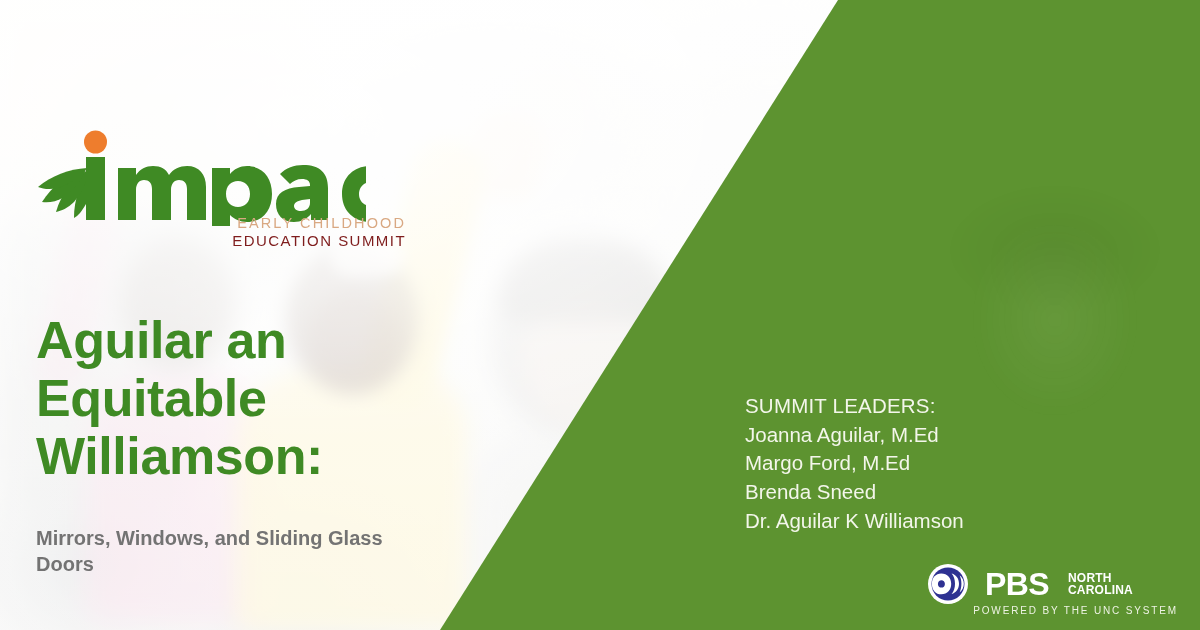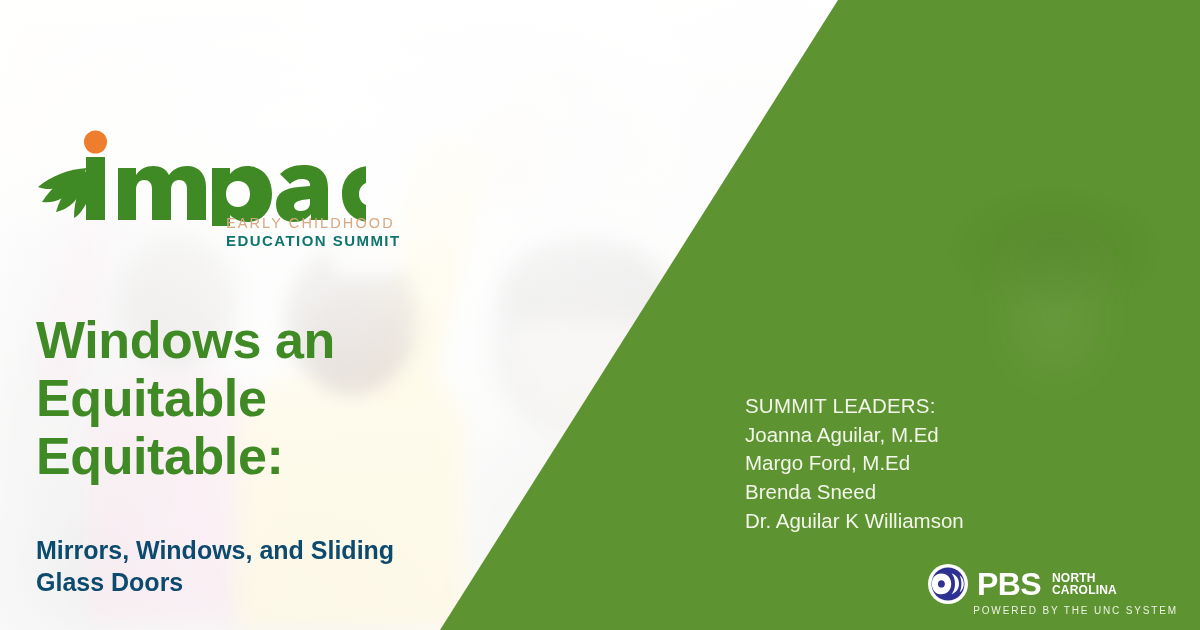--- a/index.html
+++ b/index.html
@@ -117,50 +117,50 @@
       radial-gradient(ellipse 120px 140px at 150px 150px, rgba(255,255,255,.055), rgba(255,255,255,0) 70%),
       radial-gradient(ellipse 150px 90px at 150px 80px, rgba(0,0,0,.05), rgba(0,0,0,0) 72%);
     filter:blur(6px);
   }
 
   
   .logo-impact { position:absolute; left:36px; top:130px; width:330px; height:125px; }
   .logo-word { position:absolute; left:0; top:0; }
   .logo-sub {
     position:absolute; left:190px; top:84px; width:180px;
-    line-height:1.26;
+    text-align:right; line-height:1.26;
   }
   .logo-sub .l1 {
     font-size:14.5px; letter-spacing:2.1px; color:#d9a882; font-weight:400;
   }
   .logo-sub .l2 {
-    font-size:15px; letter-spacing:1.45px; color:#0f766e; font-weight:bold;
+    font-size:15px; letter-spacing:1.45px; color:#7f1d1d; font-weight:normal;
   }
 
   
   .headline {
     position:absolute; left:36px; top:312px; width:400px;
     font-size:52px; line-height:1.115; font-weight:bold;
     color:#3f8a24; letter-spacing:-.4px;
   }
   .subhead {
     position:absolute; left:36px; top:526px; width:380px;
-    font-size:25px; line-height:1.28; font-weight:bold; color:#0c4a6e;margin-top:8px;
+    font-size:20px; line-height:1.28; font-weight:bold; color:#737373;
   }
 
   
   .presenters {
     position:absolute; left:745px; top:392px; width:430px;
     color:#f3f6ea; font-size:20.5px; line-height:1.40;
   }
   .presenters .role { letter-spacing:.2px; }
 
   
   .pbs { position:absolute; left:928px; top:564px; width:250px; height:58px; }
-  .pbs-row { display:flex; align-items:center; gap:9px; height:40px; }
+  .pbs-row { display:flex; align-items:center; gap:17px; height:40px; }
   .pbs-mark { width:40px; height:40px; flex:0 0 40px; }
   .pbs-word {
     font-size:32px; font-weight:bold; color:#ffffff;
     letter-spacing:-.6px; line-height:1;
   }
   .pbs-state {
     display:flex; flex-direction:column; justify-content:center;
     line-height:1.0; margin-left:2px;
   }
   .pbs-state span {
@@ -234,23 +234,23 @@
 
       <path d="M344 38 h9 V22 h19 v16 h13 v15 h-13 v19 c0 4 2 5 6 5 h7 v15 h-12 c-14 0-20-6-20-19 V53 h-9 Z" fill="#3f8a24"></path>
     </svg>
     <div class="logo-sub">
       <div class="l1">EARLY CHILDHOOD</div>
       <div class="l2">EDUCATION SUMMIT</div>
     </div>
   </div>
 
   <div class="headline">
-    <div>Windows an</div>
+    <div>Aguilar an</div>
     <div>Equitable</div>
-    <div>Equitable:</div>
+    <div>Williamson:</div>
   </div>
   <div class="subhead">Mirrors, Windows, and Sliding Glass Doors</div>
 
   <div class="presenters">
     <div class="role">SUMMIT LEADERS:</div>
     <div>Joanna Aguilar, M.Ed</div>
     <div>Margo Ford, M.Ed</div>
     <div>Brenda Sneed</div>
     <div>Dr. Aguilar K Williamson</div>
   </div>

